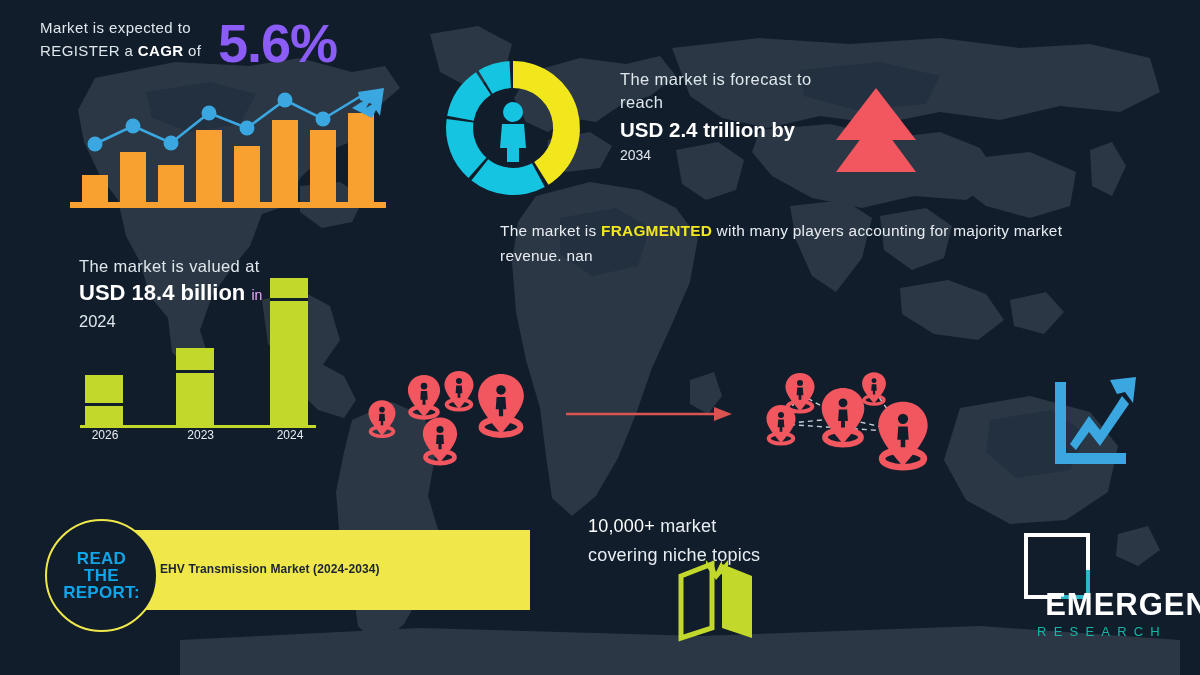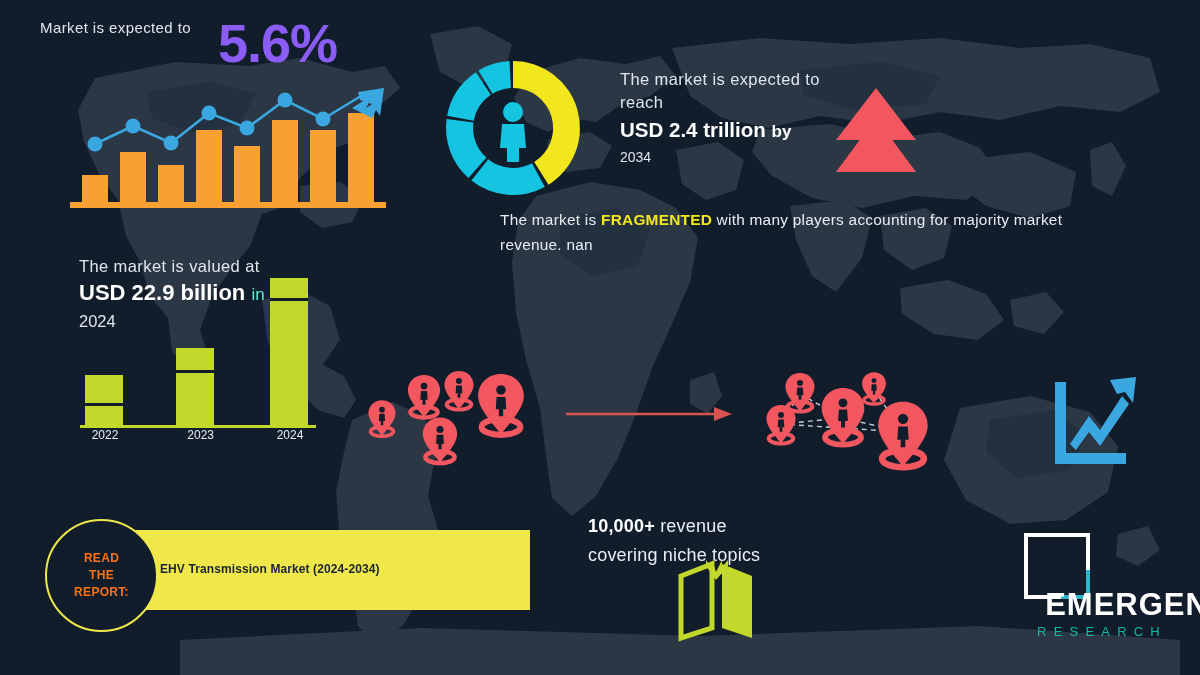--- a/index.html
+++ b/index.html
@@ -18,53 +18,53 @@
   .cagr-line{font-size:15px;line-height:23px;color:#dfe6ec;letter-spacing:.4px;}
   .cagr-line b{font-weight:700;color:#ffffff;}
   .cagr-big{
     position:absolute;left:218px;top:14px;font-size:54px;font-weight:700;
     color:#8b5cf6;letter-spacing:-1px;line-height:58px;
   }
 
   .forecast-block{left:620px;top:68px;width:260px;}
   .forecast-small{font-size:16.5px;line-height:23px;color:#dfe6ec;letter-spacing:.4px;}
   .forecast-big{font-size:20.5px;font-weight:700;color:#ffffff;line-height:28px;margin-top:2px;}
-  .forecast-big .lt{font-weight:700;font-size:17px;}
+  .forecast-big .lt{font-weight:700;font-size:20px;}
   .forecast-year{font-size:14px;color:#dfe6ec;line-height:22px;}
 
-  .frag-block{left:500px;top:207px;width:625px;}
+  .frag-block{left:500px;top:218px;width:625px;}
   .frag-line{font-size:15.4px;line-height:25px;color:#e8edf2;letter-spacing:.25px;}
   .frag-hi{color:#f2e71d;font-weight:700;}
 
   .valued-block{left:40px;top:255px;width:270px;margin-left:39px;}
   .valued-small{font-size:16.5px;line-height:23px;color:#dfe6ec;letter-spacing:.4px;}
   .valued-big{font-size:22px;font-weight:700;color:#ffffff;line-height:30px;}
-  .valued-big .lt{font-weight:400;font-size:17px;color:#5eead4;}
+  .valued-big .lt{font-weight:400;font-size:14px;color:#f0abfc;}
   .valued-year{font-size:16.5px;color:#dfe6ec;line-height:22px;}
 
   .reports-block{left:588px;top:512px;width:280px;}
   .reports-line{font-size:18px;line-height:29px;color:#e8edf2;letter-spacing:.2px;}
-  .reports-line b{font-weight:700;color:#ffffff;}
+  .reports-line b{font-weight:400;color:#ffffff;}
 
   
   .banner{
     position:absolute;left:105px;top:530px;width:425px;height:80px;
     background:#f0e84b;
   }
   .banner-label{
     position:absolute;left:160px;top:562px;width:300px;
     font-size:12px;font-weight:700;color:#1b2430;letter-spacing:.1px;
   }
   .readcircle{
     position:absolute;left:45px;top:519px;width:113px;height:113px;border-radius:50%;
     background:#111d2b;border:2.4px solid #f0e84b;
     display:flex;align-items:center;justify-content:center;
   }
   .readcircle span{
-    font-size:12px;font-weight:700;color:#f97316;text-align:center;line-height:17px;
+    font-size:17px;font-weight:700;color:#0ea5e9;text-align:center;line-height:17px;
     letter-spacing:.3px;
   }
 
   
   .gbar-labels{position:absolute;}
   .gbar-label{position:absolute;font-size:12px;color:#e8edf2;}
 
   
   .logo-word{
     position:absolute;left:1034px;top:588px;width:186px;text-align:center;
@@ -134,20 +134,23 @@
     <g fill="#233040">
       <path d="M146,92 L210,82 L256,94 L240,124 L190,132 L152,118 Z"></path>
       <path d="M560,218 L616,208 L650,228 L638,266 L592,276 L560,254 Z"></path>
       <path d="M800,70 L880,62 L940,76 L926,104 L856,110 L804,96 Z"></path>
       <path d="M990,420 L1052,410 L1086,434 L1070,470 L1016,478 L986,452 Z"></path>
     </g>
   </svg>
 
   <div class="txt cagr-block">
     <div class="cagr-line">Market is expected to</div>
+    <div class="cagr-line">
+      <span>REGISTER a </span><b>CAGR</b><span> of</span>
+    </div>
   </div>
   <div class="cagr-big">5.6%</div>
 
   <svg class="layer" viewBox="0 0 1200 675">
     <g>
       <rect x="82" y="175" width="26" height="28" fill="#f8a030"></rect>
       <rect x="120" y="152" width="26" height="51" fill="#f8a030"></rect>
       <rect x="158" y="165" width="26" height="38" fill="#f8a030"></rect>
       <rect x="196" y="130" width="26" height="73" fill="#f8a030"></rect>
       <rect x="234" y="146" width="26" height="57" fill="#f8a030"></rect>
@@ -184,21 +187,21 @@
       <path fill="#14c4e0" d="M-34.5,-57.5 A67,67 0 0,1 -3.5,-66.9 L-2.1,-39.9 A40,40 0 0,0 -20.6,-34.3 Z"></path>
 
       <g fill="#14c4e0">
         <circle cx="0" cy="-16" r="10"></circle>
         <path d="M-11,-4 L11,-4 L13,20 L6,20 L6,34 L-6,34 L-6,20 L-13,20 Z"></path>
       </g>
     </g>
   </svg>
 
   <div class="txt forecast-block">
-    <div class="forecast-small">The market is expected to</div>
+    <div class="forecast-small">The market is forecast to</div>
     <div class="forecast-small">reach</div>
     <div class="forecast-big">
       <span>USD 2.4 trillion</span>
       <span class="lt">by</span>
     </div>
     <div class="forecast-year">2034</div>
   </div>
 
   <svg class="layer" viewBox="0 0 1200 675">
     <path d="M876,88 L916,140 L836,140 Z" fill="#f2575f"></path>
@@ -208,39 +211,39 @@
   <div class="txt frag-block">
     <div class="frag-line">
       <span>The market is </span><span class="frag-hi">FRAGMENTED</span><span> with many players accounting for majority market</span>
     </div>
     <div class="frag-line">revenue. nan</div>
   </div>
 
   <div class="txt valued-block">
     <div class="valued-small">The market is valued at</div>
     <div class="valued-big">
-      <span>USD 22.9 billion</span>
+      <span>USD 18.4 billion</span>
       <span class="lt">in</span>
     </div>
     <div class="valued-year">2024</div>
   </div>
 
   <svg class="layer" viewBox="0 0 1200 675">
     <g>
       <rect x="85" y="375" width="38" height="50" fill="#c2d92b"></rect>
       <rect x="85" y="403" width="38" height="3" fill="#111d2b"></rect>
       <rect x="176" y="348" width="38" height="77" fill="#c2d92b"></rect>
       <rect x="176" y="370" width="38" height="3" fill="#111d2b"></rect>
       <rect x="270" y="278" width="38" height="147" fill="#c2d92b"></rect>
       <rect x="270" y="298" width="38" height="3" fill="#111d2b"></rect>
     </g>
     <rect x="80" y="425" width="236" height="3" fill="#c2d92b"></rect>
   </svg>
   <div class="gbar-labels">
-    <div class="gbar-label" style="left:87px;top:428px;width:36px;text-align:center;">2022</div>
+    <div class="gbar-label" style="left:87px;top:428px;width:36px;text-align:center;">2026</div>
     <div class="gbar-label" style="left:178px;top:428px;width:36px;text-align:right;">2023</div>
     <div class="gbar-label" style="left:272px;top:428px;width:36px;text-align:center;">2024</div>
   </div>
 
   <svg class="layer" viewBox="0 0 1200 675">
     <defs>
       <g id="pin">
         <ellipse cx="0" cy="26" rx="22" ry="9" fill="none" stroke="#f2575f" stroke-width="7"></ellipse>
         <path d="M0,-34 C-15,-34 -26,-23 -26,-9 C-26,5 -10,22 0,34 C10,22 26,5 26,-9
                  C26,-23 15,-34 0,-34 Z" fill="#f2575f"></path>
@@ -294,21 +297,21 @@
   <div class="readcircle">
     <span>
       <span>READ</span><br>
       <span>THE</span><br>
       <span>REPORT:</span>
     </span>
   </div>
 
   <div class="txt reports-block">
     <div class="reports-line">
-      <b>10,000+</b><span> revenue</span>
+      <b>10,000+</b><span> market</span>
     </div>
     <div class="reports-line">covering niche topics</div>
   </div>
   <svg class="layer" viewBox="0 0 1200 675">
     <g fill="#c2d92b">
       <path d="M681,576 L712,564 L712,628 L681,638 Z" fill="none" stroke="#c2d92b" stroke-width="5"></path>
       <path d="M722,564 L752,576 L752,638 L722,628 Z"></path>
       <path d="M712,560 L716,572 L722,560 L722,574 L712,574 Z"></path>
       <path d="M706,560 L716,574 L728,560 L728,566 L716,580 L706,566 Z"></path>
     </g>

